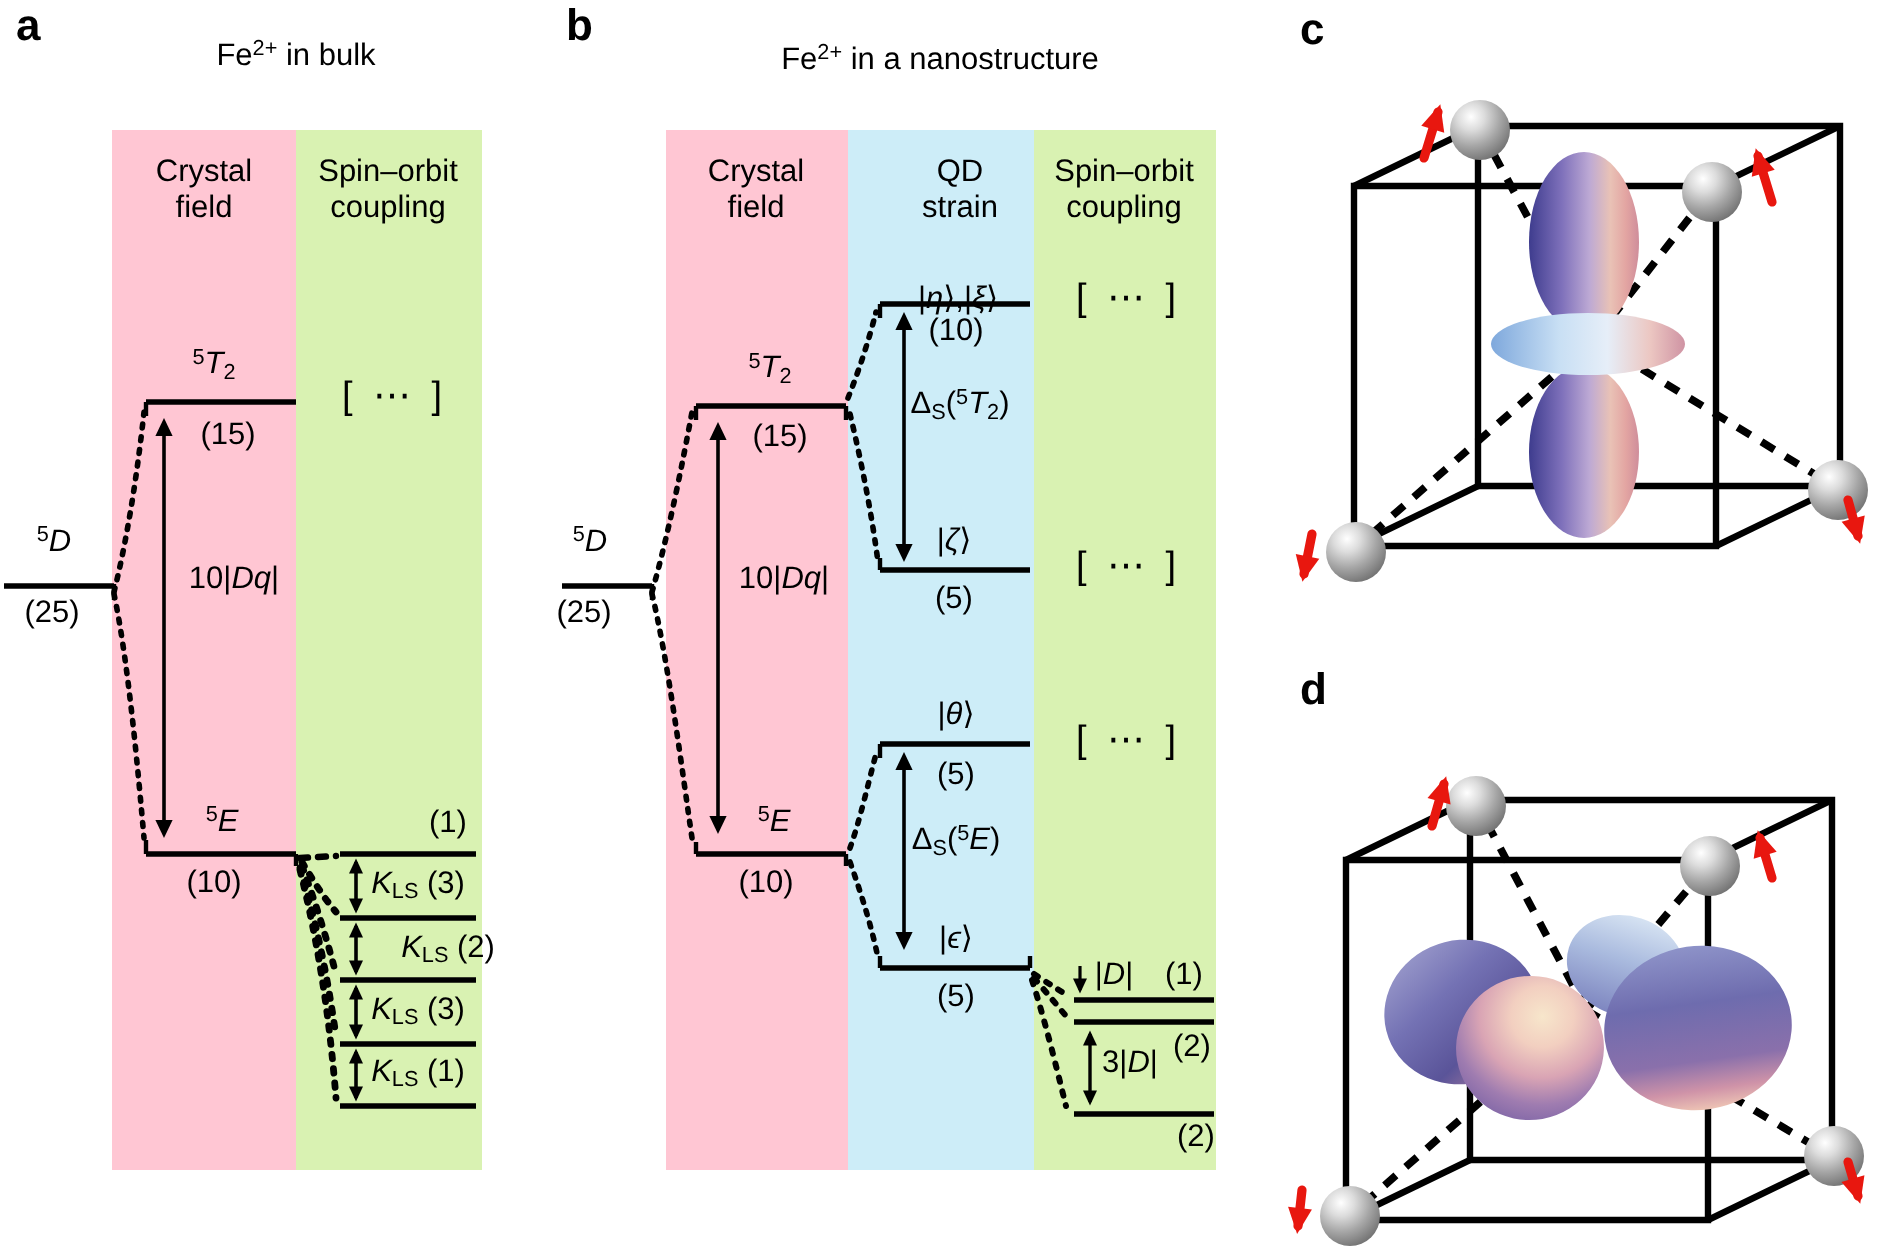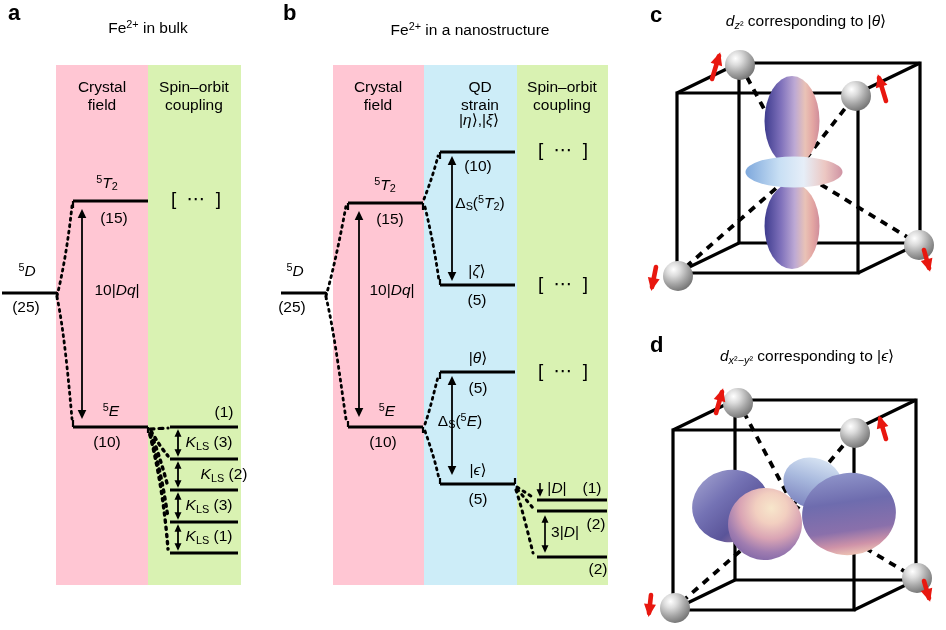--- a/index.html
+++ b/index.html
@@ -240,44 +240,42 @@
 <div class="lbl" style="left:209px;top:443px"><i>K</i><sub>LS</sub> (3)</div>
 <div class="lbl" style="left:224px;top:475px"><i>K</i><sub>LS</sub> (2)</div>
 <div class="lbl" style="left:209px;top:506px"><i>K</i><sub>LS</sub> (3)</div>
 <div class="lbl" style="left:209px;top:537px"><i>K</i><sub>LS</sub> (1)</div>
 
 <div class="letter" style="left:283px;top:0px">b</div>
 <div class="lbl" style="left:470px;top:30px">Fe<sup>2+</sup> in a nanostructure</div>
 <div class="lbl" style="left:378px;top:96px">Crystal<br>field</div>
 <div class="lbl" style="left:480px;top:96px">QD<br>strain</div>
 <div class="lbl" style="left:562px;top:96px">Spin–orbit<br>coupling</div>
-<div class="lbl" style="left:479px;top:120px">|<i>η</i>⟩,|<i>ξ</i>⟩</div>
+<div class="lbl" style="left:479px;top:150px">|<i>η</i>⟩,|<i>ξ</i>⟩</div>
 <div class="lbl" style="left:478px;top:166px">(10)</div>
 <div class="lbl bracket" style="left:563px;top:150px">[ ⋯ ]</div>
 <div class="lbl" style="left:480px;top:203px">Δ<sub>S</sub>(<sup>5</sup><i>T</i><sub>2</sub>)</div>
 <div class="lbl" style="left:477px;top:271px">|<i>ζ</i>⟩</div>
 <div class="lbl" style="left:477px;top:300px">(5)</div>
 <div class="lbl bracket" style="left:563px;top:284px">[ ⋯ ]</div>
 <div class="lbl" style="left:385px;top:185px"><sup>5</sup><i>T</i><sub>2</sub></div>
 <div class="lbl" style="left:390px;top:219px">(15)</div>
 <div class="lbl" style="left:295px;top:271px"><sup>5</sup><i>D</i></div>
 <div class="lbl" style="left:292px;top:307px">(25)</div>
 <div class="lbl" style="left:392px;top:290px">10|<i>Dq</i>|</div>
 <div class="lbl" style="left:478px;top:358px">|<i>θ</i>⟩</div>
 <div class="lbl" style="left:478px;top:388px">(5)</div>
 <div class="lbl bracket" style="left:563px;top:371px">[ ⋯ ]</div>
-<div class="lbl" style="left:460px;top:421px">Δ<sub>S</sub>(<sup>5</sup><i>E</i>)</div>
+<div class="lbl" style="left:478px;top:421px">Δ<sub>S</sub>(<sup>5</sup><i>E</i>)</div>
 <div class="lbl" style="left:387px;top:411px"><sup>5</sup><i>E</i></div>
 <div class="lbl" style="left:383px;top:442px">(10)</div>
 <div class="lbl" style="left:478px;top:470px">|<i>ϵ</i>⟩</div>
 <div class="lbl" style="left:478px;top:499px">(5)</div>
 <div class="lbl" style="left:557px;top:488px">|<i>D</i>|</div>
 <div class="lbl" style="left:592px;top:488px">(1)</div>
 <div class="lbl" style="left:565px;top:532px">3|<i>D</i>|</div>
 <div class="lbl" style="left:596px;top:524px">(2)</div>
 <div class="lbl" style="left:598px;top:569px">(2)</div>
 
 <div class="letter" style="left:650px;top:2px">c</div>
-<div class="lbl" style="left:806px;top:22px"><i>d</i><sub><i>z</i>²</sub> corresponding to |<i>θ</i>⟩</div>
 <div class="letter" style="left:650px;top:332px">d</div>
-<div class="lbl" style="left:807px;top:357px"><i>d</i><sub><i>x</i>²−<i>y</i>²</sub> corresponding to |<i>ϵ</i>⟩</div>
 
 </div>
 
 </body></html>

